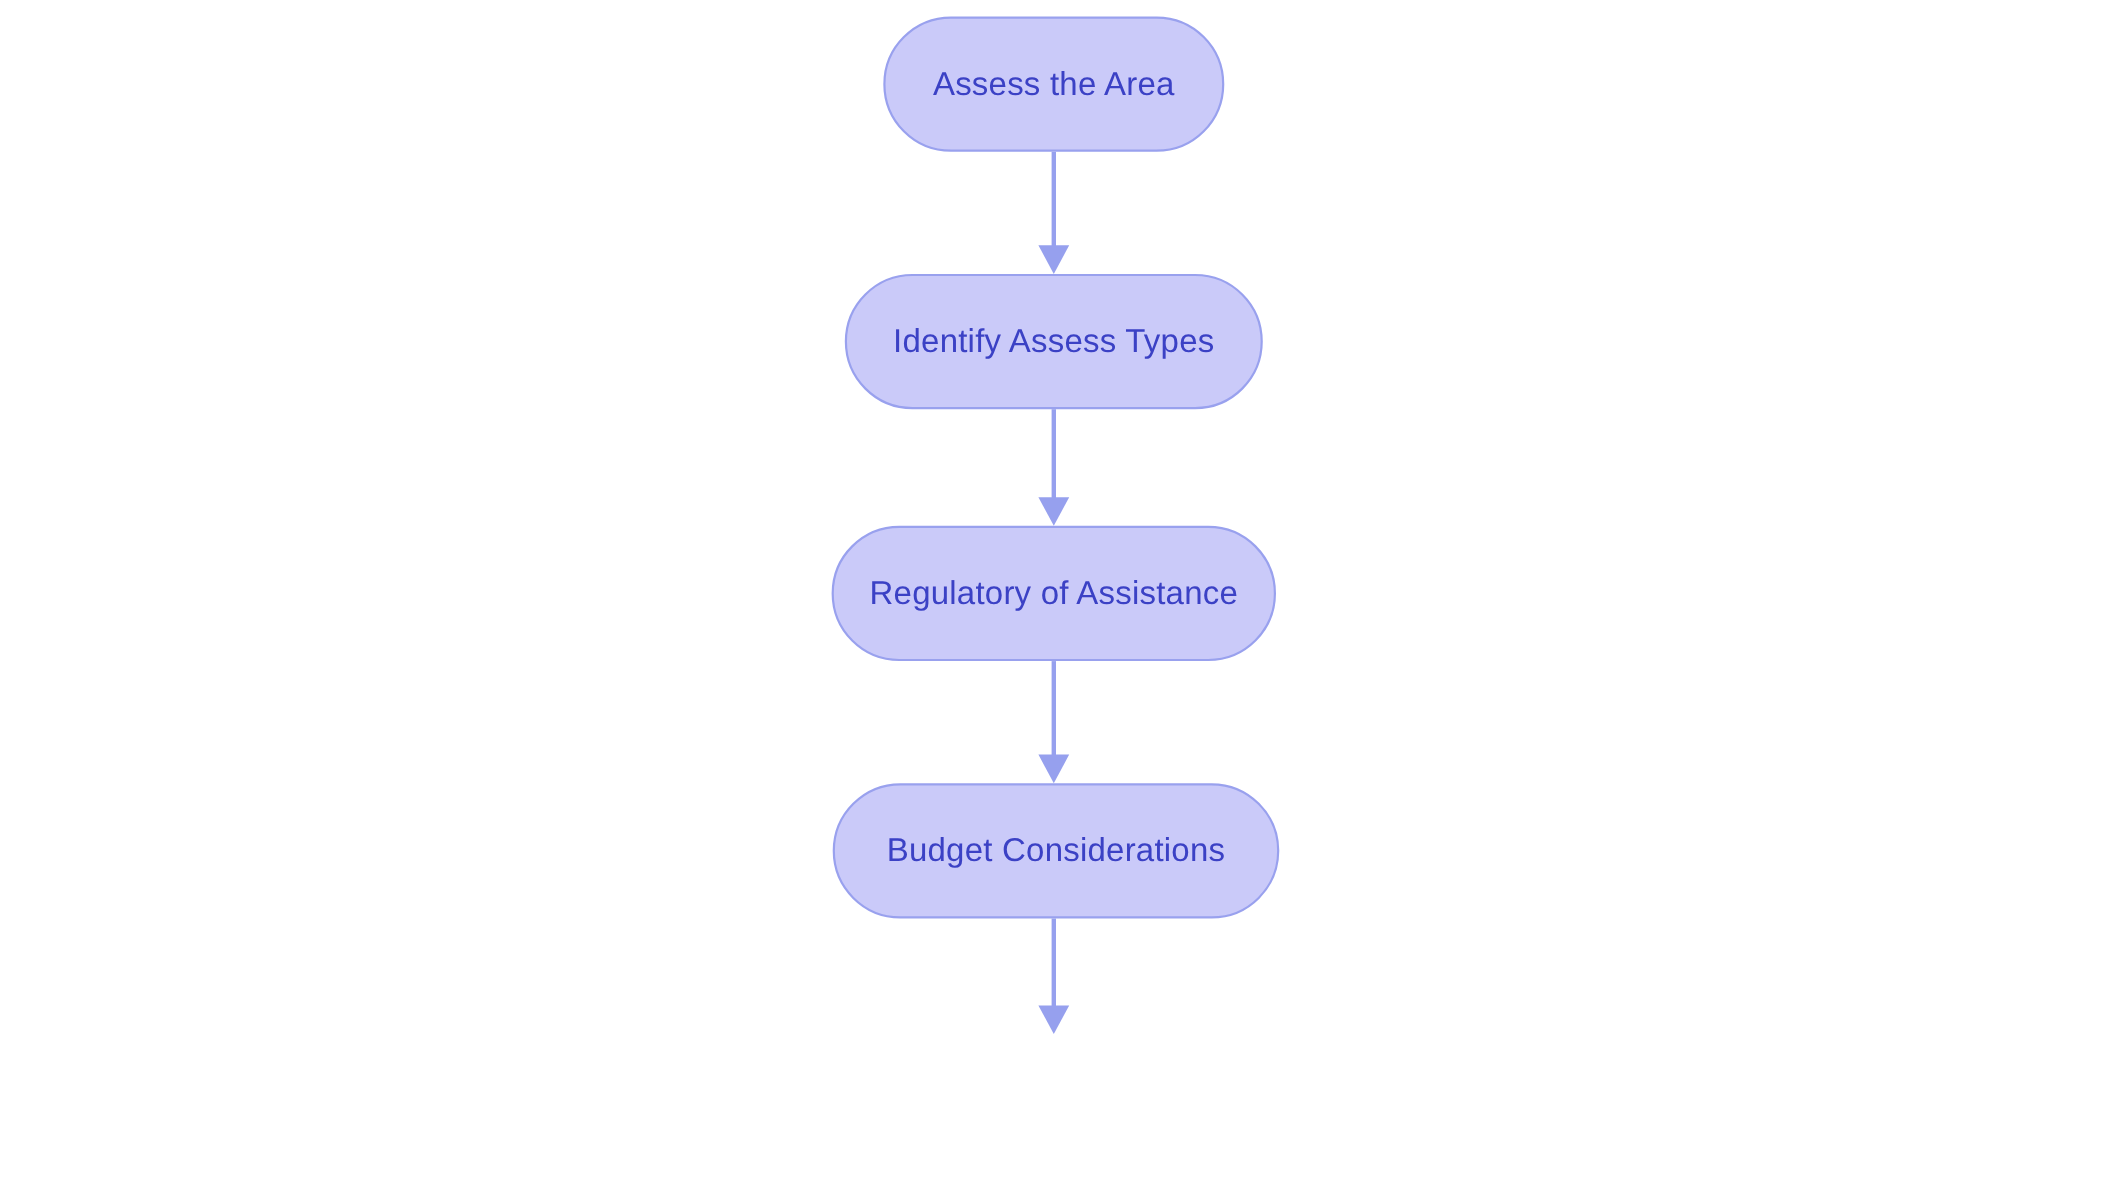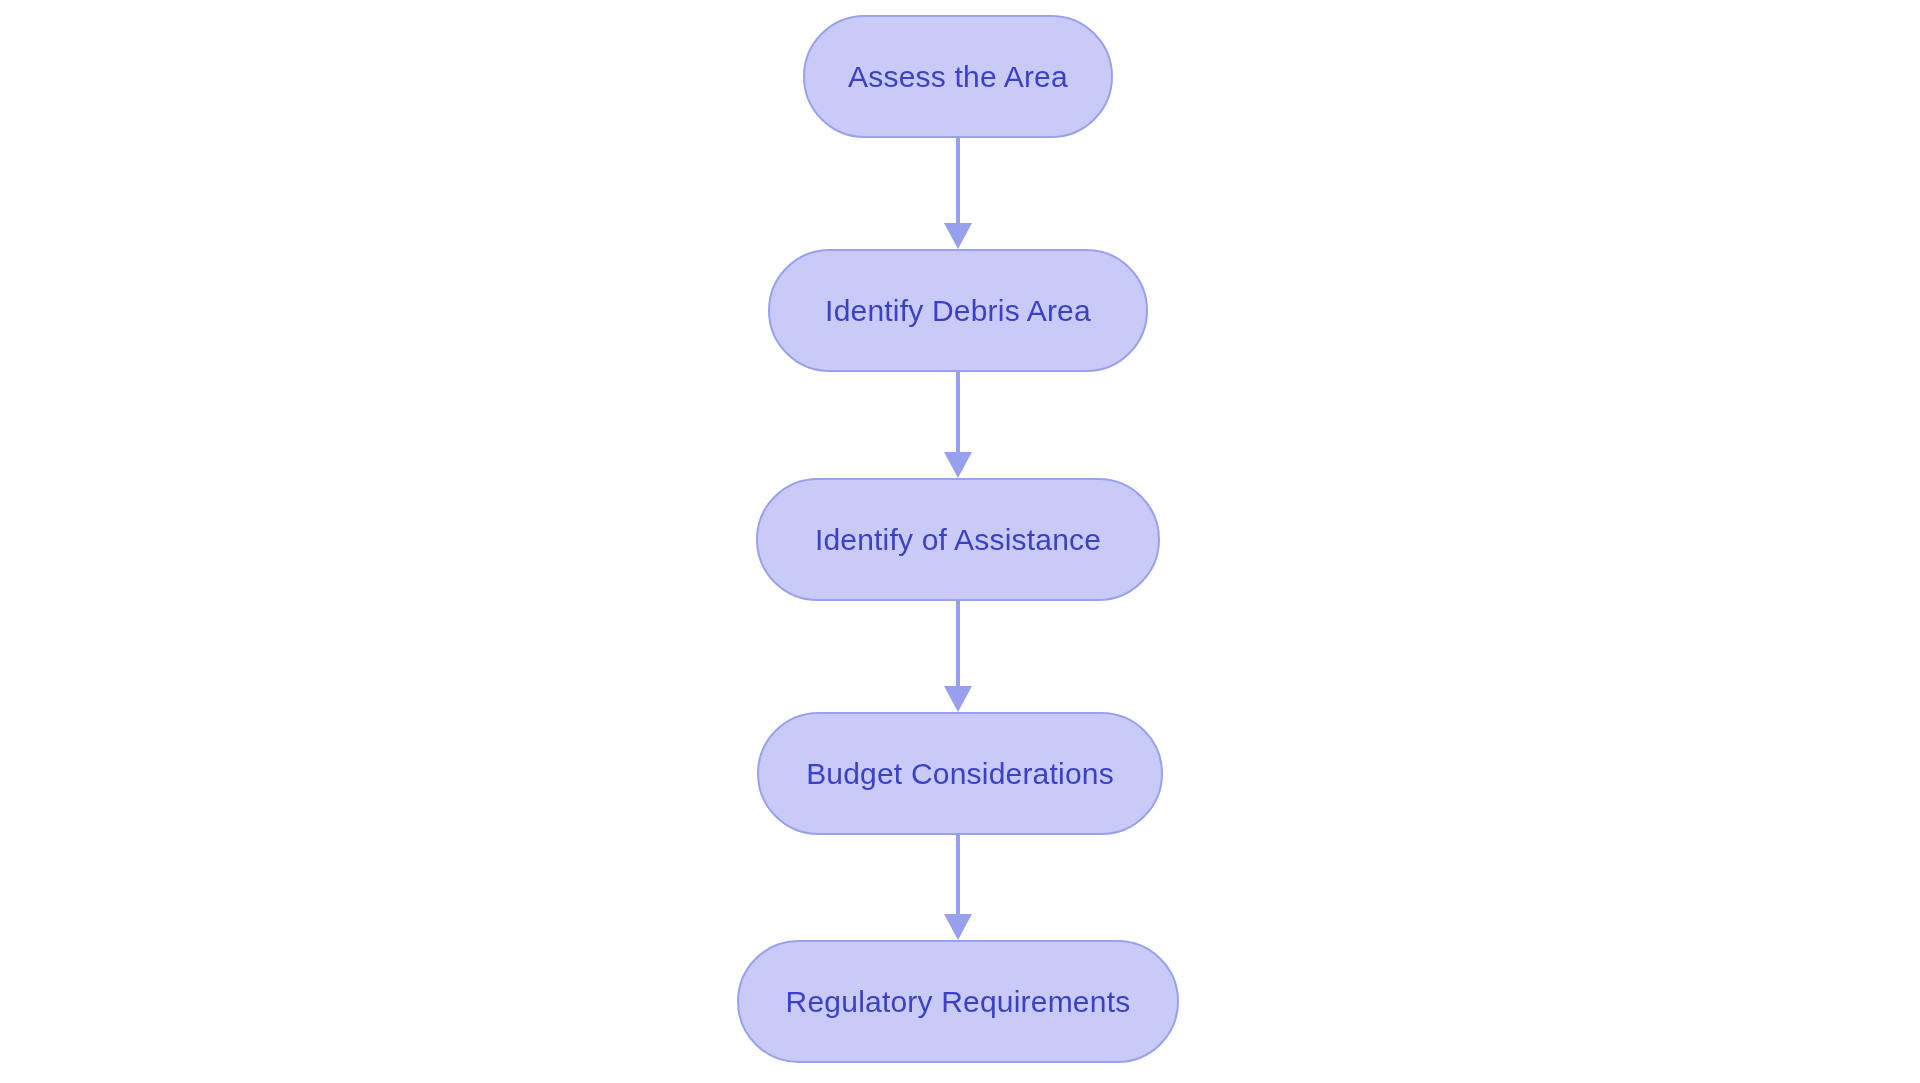--- a/index.html
+++ b/index.html
@@ -79,43 +79,40 @@
   <div class="flow-node n1">
     <span>Assess the Area</span>
   </div>
 
   <div class="arrow a1">
     <span class="arrow-line"></span>
     <span class="arrow-head"></span>
   </div>
 
   <div class="flow-node n2">
-    <span>Identify Debris Area</span>
+    <span>Identify Assess Types</span>
   </div>
 
   <div class="arrow a2">
     <span class="arrow-line"></span>
     <span class="arrow-head"></span>
   </div>
 
   <div class="flow-node n3">
-    <span>Identify of Assistance</span>
+    <span>Regulatory of Assistance</span>
   </div>
 
   <div class="arrow a3">
     <span class="arrow-line"></span>
     <span class="arrow-head"></span>
   </div>
 
   <div class="flow-node n4">
     <span>Budget Considerations</span>
   </div>
 
   <div class="arrow a4">
     <span class="arrow-line"></span>
     <span class="arrow-head"></span>
   </div>
 
-  <div class="flow-node n5">
-    <span>Regulatory Requirements</span>
-  </div>
 
 </div>
 
 </body></html>

